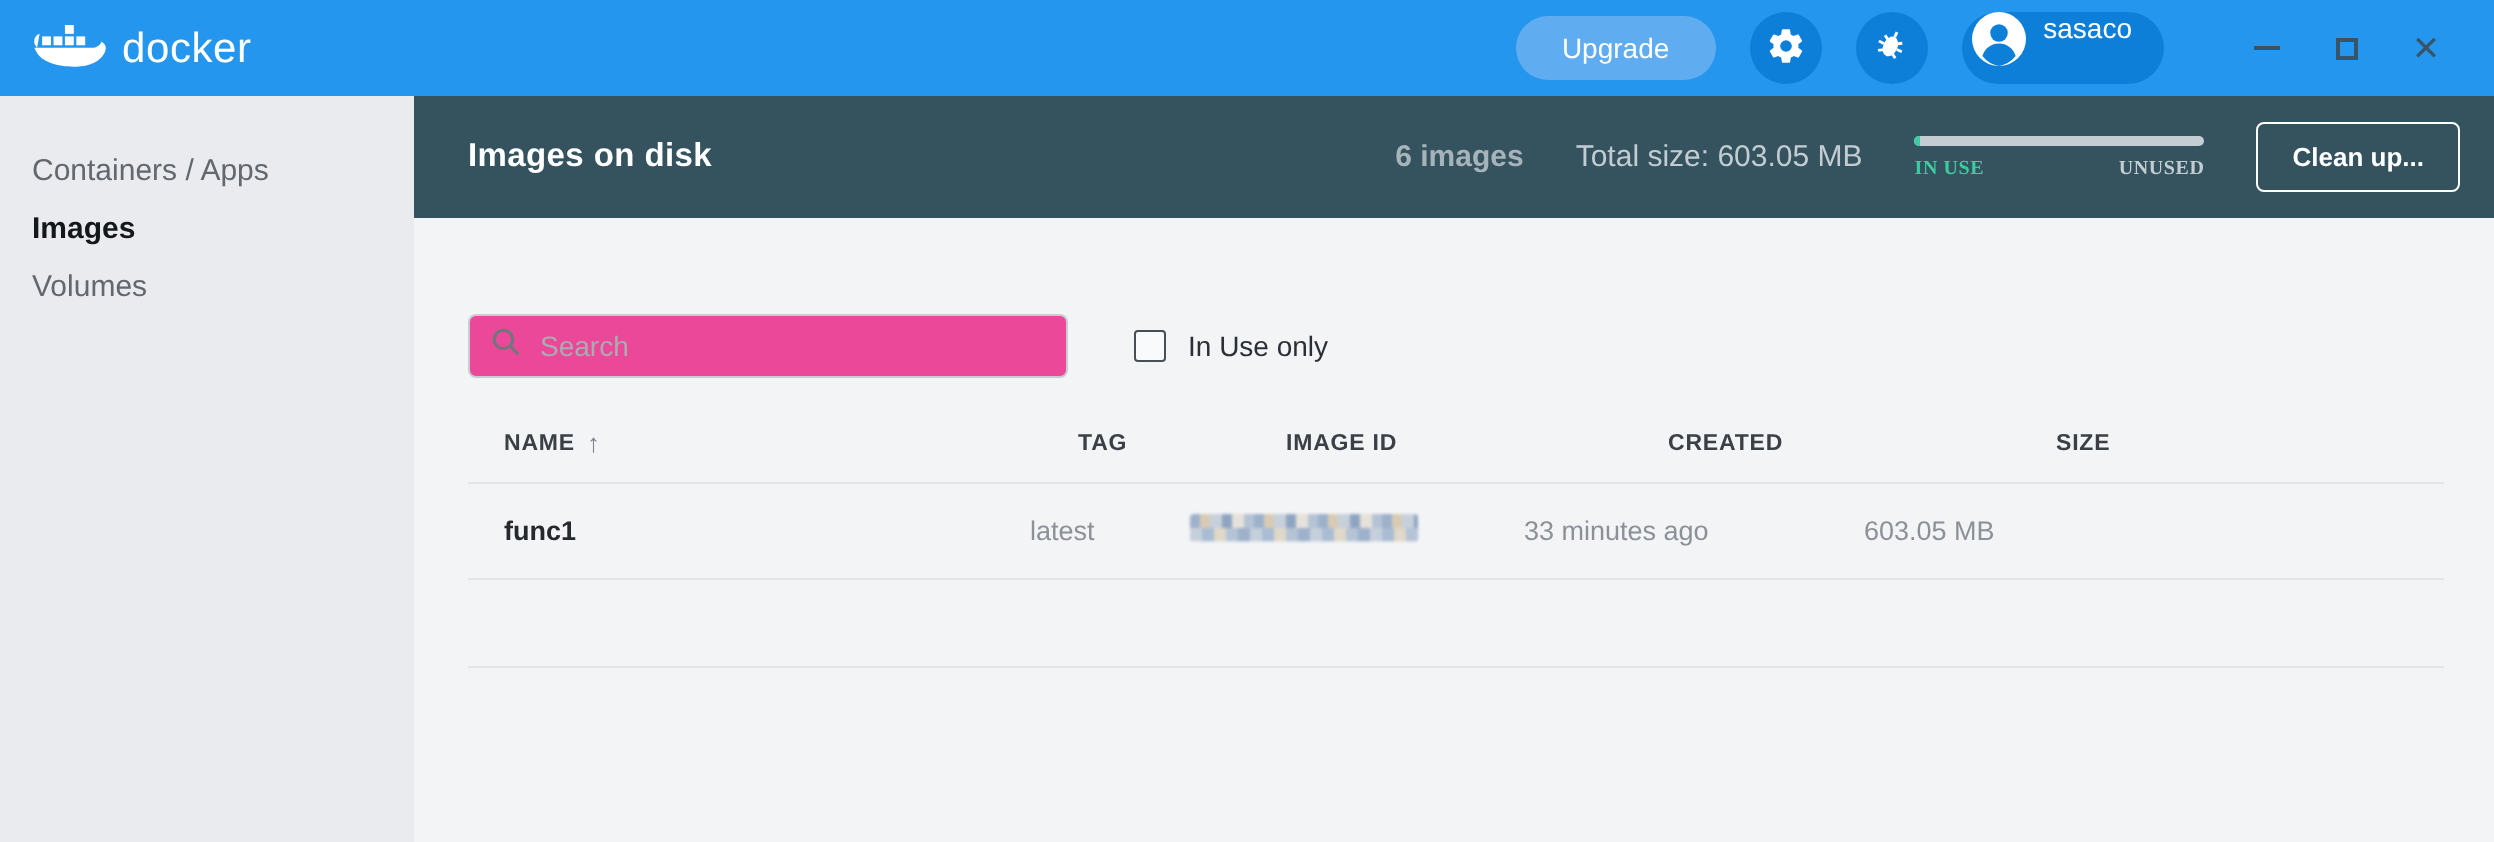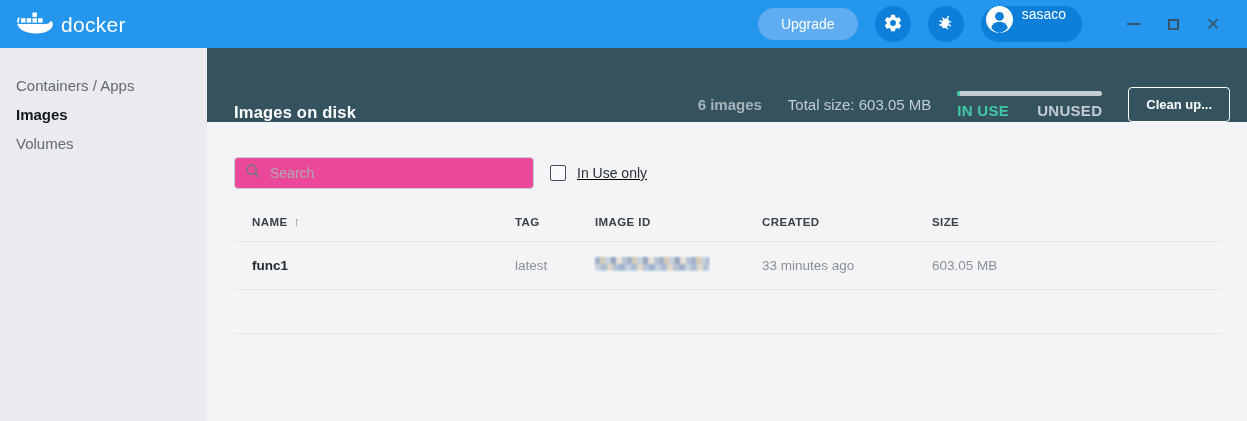--- a/index.html
+++ b/index.html
@@ -29,58 +29,58 @@
   
   .sidebar { position:absolute; top:48px; left:0; width:207px; height:373px;
              background:#e9ebee; padding-top:23px; }
   .side-item { display:flex; align-items:center; padding:5px 16px; font-size:15px;
                color:#63686e; cursor:pointer; line-height:19px; }
   .side-item.active { color:#15181b; font-weight:bold; }
   .preview-badge { background:#2ea7f0; color:#fff; font-size:10px; font-weight:bold;
                    letter-spacing:.4px; padding:3px 8px 2px; border-radius:9px; margin-left:6px; }
 
   
-  .page-header { position:absolute; top:48px; left:207px; width:1040px; height:74px;
-                 background:#35535f; display:flex; align-items:flex-end; padding:0 17px 0 27px; }
+  .page-header { position:absolute; top:48px; left:207px; width:1040px; height:61px;
+                 background:#35535f; display:flex; align-items:center; padding:0 17px 0 27px; }
   .page-title { color:#fff; font-size:16.5px; font-weight:bold; letter-spacing:.2px; }
   .header-right { margin-left:auto; display:flex; align-items:center; gap:26px; }
   .img-count { color:#a7b3ba; font-size:15px; font-weight:bold; }
   .total-size { color:#c3ccd1; font-size:15px; }
   .usage { width:145px; }
   .usage-bar { width:100%; height:5px; border-radius:3px; background:#c3cdd3; overflow:hidden; }
   .usage-fill { height:100%; background:#41c9a2; width:0; }
   .usage-labels { display:flex; justify-content:space-between; margin-top:6px;
-                  font-size:15px; font-weight:bold; letter-spacing:.3px; }
+                  font-size:10px; font-weight:bold; letter-spacing:.3px;font-family:Liberation Serif, serif; }
   .inuse-label { color:#41c9a2; }
   .unused-label { color:#c3ccd1; }
   .cleanup-btn { background:transparent; border:1px solid #fff; border-radius:4px; color:#fff;
                  font-size:13px; font-weight:bold; padding:9px 17px; font-family:inherit; cursor:pointer; }
 
   
   .content { position:absolute; top:122px; left:207px; width:1040px; height:299px; background:#f3f4f6; }
   .tabs { display:flex; gap:38px; margin:33px 0 0 27px; }
   .tab { font-size:13.5px; font-weight:bold; letter-spacing:.5px; cursor:pointer;
          padding-bottom:7px; color:#c6cacf; }
   .tab.active { color:#22262b; border-bottom:2px solid #22262b; }
 
   .filter-row { display:flex; align-items:center; margin:35px 0 0 27px; }
   .search-box { width:300px; height:32px; background:#ec4899; border:1px solid #c9cdd2;
                 border-radius:4px; display:flex; align-items:center; padding:0 10px; gap:9px; }
   .search-box input { border:none; outline:none; flex:1; font-size:14px; color:#333;
                       font-family:inherit; background:transparent; }
   .search-box input::placeholder { color:#a9adb2; }
-  .checkbox-group { display:flex; align-items:center; margin-left:16px; gap:11px; cursor:pointer;text-decoration:underline; }
+  .checkbox-group { display:flex; align-items:center; margin-left:33px; gap:11px; cursor:pointer; }
   .checkbox { width:16px; height:16px; border:1.5px solid #474e55; border-radius:2px; background:#f9fafb; }
   .checkbox-label { font-size:14px; color:#2b3036; }
 
   
   .table { margin:13px 25px 0 27px; }
   .t-row { display:grid; grid-template-columns:281px 80px 167px 170px 1fr;
            align-items:center; border-bottom:1px solid #e2e4e8; }
-  .t-head { height:40px; font-size:11.5px; font-weight:bold; color:#3a4046; letter-spacing:.4px; }
+  .t-head { height:40px; font-size:11.5px; font-weight:bold; color:#3a4046; letter-spacing:.4px;gap:24px; }
   .t-head .cell-name { display:flex; align-items:center; gap:6px; }
   .sort-arrow { color:#7c838a; font-size:13px; font-weight:normal; }
   .t-data { height:48px; font-size:13.5px; color:#8b9197; cursor:pointer; }
   .t-data .cell-name { color:#24292e; font-weight:bold; }
   .cell-name { padding-left:18px; }
   .t-empty { height:44px; }
   .id-redacted { display:inline-block; width:114px; height:14px; border-radius:2px;
     background-image:
       repeating-linear-gradient(90deg,#9db1cb 0 5px,#d9cbb3 5px 10px,#c6d0dc 10px 16px,#8fa4c1 16px 21px,#e6e2d9 21px 27px,#b5c3d6 27px 32px),
       repeating-linear-gradient(90deg,#c6d0dc 0 6px,#a9bcd4 6px 12px,#e0d8c8 12px 18px,#b5c3d6 18px 24px,#9db1cb 24px 30px);

